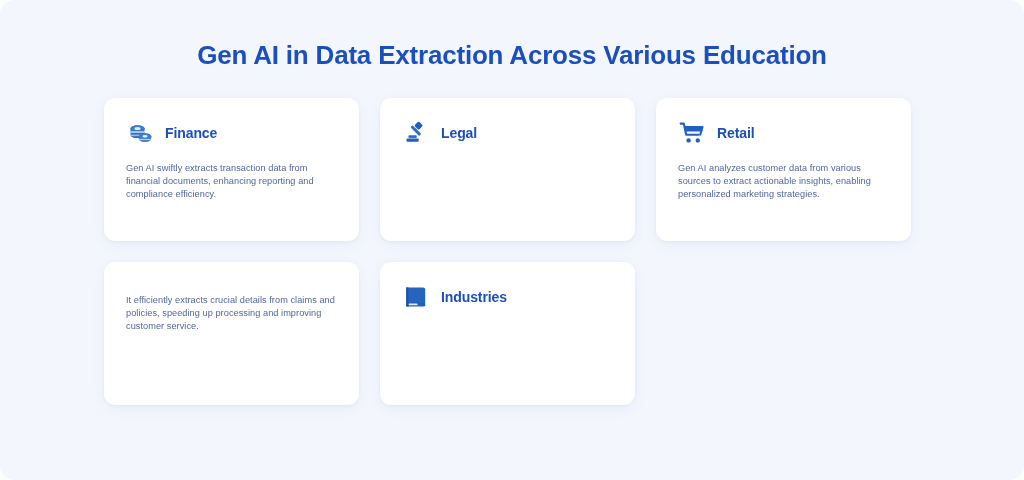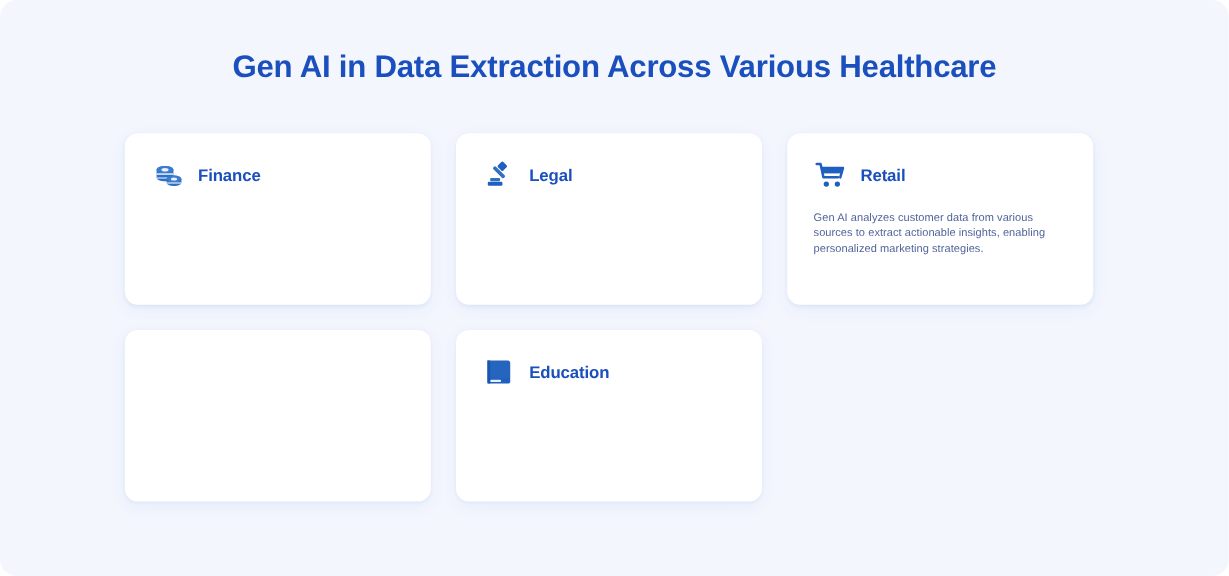--- a/index.html
+++ b/index.html
@@ -29,21 +29,21 @@
     width: 1024px;
     text-align: center;
     font-size: 26px;
     font-weight: bold;
     letter-spacing: -0.2px;
     color: #1a4fbd;
   }
   .grid {
     position: absolute;
     left: 104px;
-    top: 111px;
+    top: 98px;
     width: 816px;
     display: grid;
     grid-template-columns: repeat(3, 255px);
     grid-template-rows: 143px 143px;
     column-gap: 25px;
     row-gap: 31px;
     gap: 21px;
   }
   .card {
     background: #ffffff;
@@ -84,21 +84,21 @@
     line-height: 13px;
     color: #51659a;
     letter-spacing: 0.05px;
   }
 </style>
 </head>
 <body>
 
 <div class="page">
 
-  <div class="page-title">Gen AI in Data Extraction Across Various Healthcare</div>
+  <div class="page-title">Gen AI in Data Extraction Across Various Education</div>
 
   <div class="grid">
 
     <div class="card">
       <div class="card-head">
         <span class="card-icon">
           <svg width="28" height="28" viewBox="0 0 28 28">
             <g>
               <ellipse cx="11.5" cy="9.5" rx="7" ry="3.2" fill="#2f6fc4"></ellipse>
               <path d="M4.5 9.5 v6.4 c0 1.77 3.13 3.2 7 3.2 s7-1.43 7-3.2 V9.5z" fill="#2f6fc4"></path>
@@ -109,20 +109,21 @@
               <ellipse cx="19" cy="17.2" rx="6.2" ry="2.9" fill="#2f6fc4"></ellipse>
               <path d="M12.8 17.2 v2.9 c0 1.6 2.78 2.9 6.2 2.9 s6.2-1.3 6.2-2.9 v-2.9z" fill="#2f6fc4"></path>
               <ellipse cx="19" cy="17.2" rx="6.2" ry="2.9" fill="#3b7ccd"></ellipse>
               <ellipse cx="19" cy="17.2" rx="2.6" ry="1.3" fill="#e8f1fb"></ellipse>
               <rect x="12.8" y="19.8" width="12.4" height="1.4" fill="#e8f1fb" opacity="0.7"></rect>
             </g>
           </svg>
         </span>
         <span class="card-title">Finance</span>
       </div>
+      <div class="card-body">Gen AI swiftly extracts transaction data from financial documents, enhancing reporting and compliance efficiency.</div>
     </div>
 
     <div class="card">
       <div class="card-head">
         <span class="card-icon">
           <svg width="28" height="28" viewBox="0 0 28 28">
             <g fill="#1f5fc0">
               <rect x="13.5" y="3.5" width="6.2" height="6.2" rx="1.2" transform="rotate(45 16.6 6.6)"></rect>
               <rect x="7.6" y="10.0" width="12.5" height="3.1" rx="1.2" transform="rotate(45 13.85 11.55)" fill="#2f6fc4"></rect>
               <rect x="4.5" y="19.4" width="12.2" height="3.4" rx="1" fill="#1f5fc0"></rect>
@@ -146,31 +147,32 @@
             <circle cx="10.6" cy="21.4" r="2.2" fill="#1f5fc0"></circle>
             <circle cx="19.8" cy="21.4" r="2.2" fill="#1f5fc0"></circle>
           </svg>
         </span>
         <span class="card-title">Retail</span>
       </div>
       <div class="card-body">Gen AI analyzes customer data from various sources to extract actionable insights, enabling personalized marketing strategies.</div>
     </div>
 
     <div class="card">
+      <div class="card-body">It efficiently extracts crucial details from claims and policies, speeding up processing and improving customer service.</div>
     </div>
 
     <div class="card">
       <div class="card-head">
         <span class="card-icon">
           <svg width="28" height="28" viewBox="0 0 28 28">
             <path d="M4.2 4.4 h17.0 a2 2 0 0 1 2 2 v13.6 h-19 z" fill="#2665bd"></path>
             <rect x="4.2" y="19.2" width="19.0" height="4.4" rx="1.4" fill="#1f5fc0"></rect>
             <rect x="6.4" y="20.4" width="9.2" height="1.9" rx="0.9" fill="#e8f1fb"></rect>
             <rect x="4.2" y="4.4" width="2.3" height="19.2" fill="#1a55af"></rect>
           </svg>
         </span>
-        <span class="card-title">Education</span>
+        <span class="card-title">Industries</span>
       </div>
     </div>
 
 
   </div>
 </div>
 
 </body></html>

